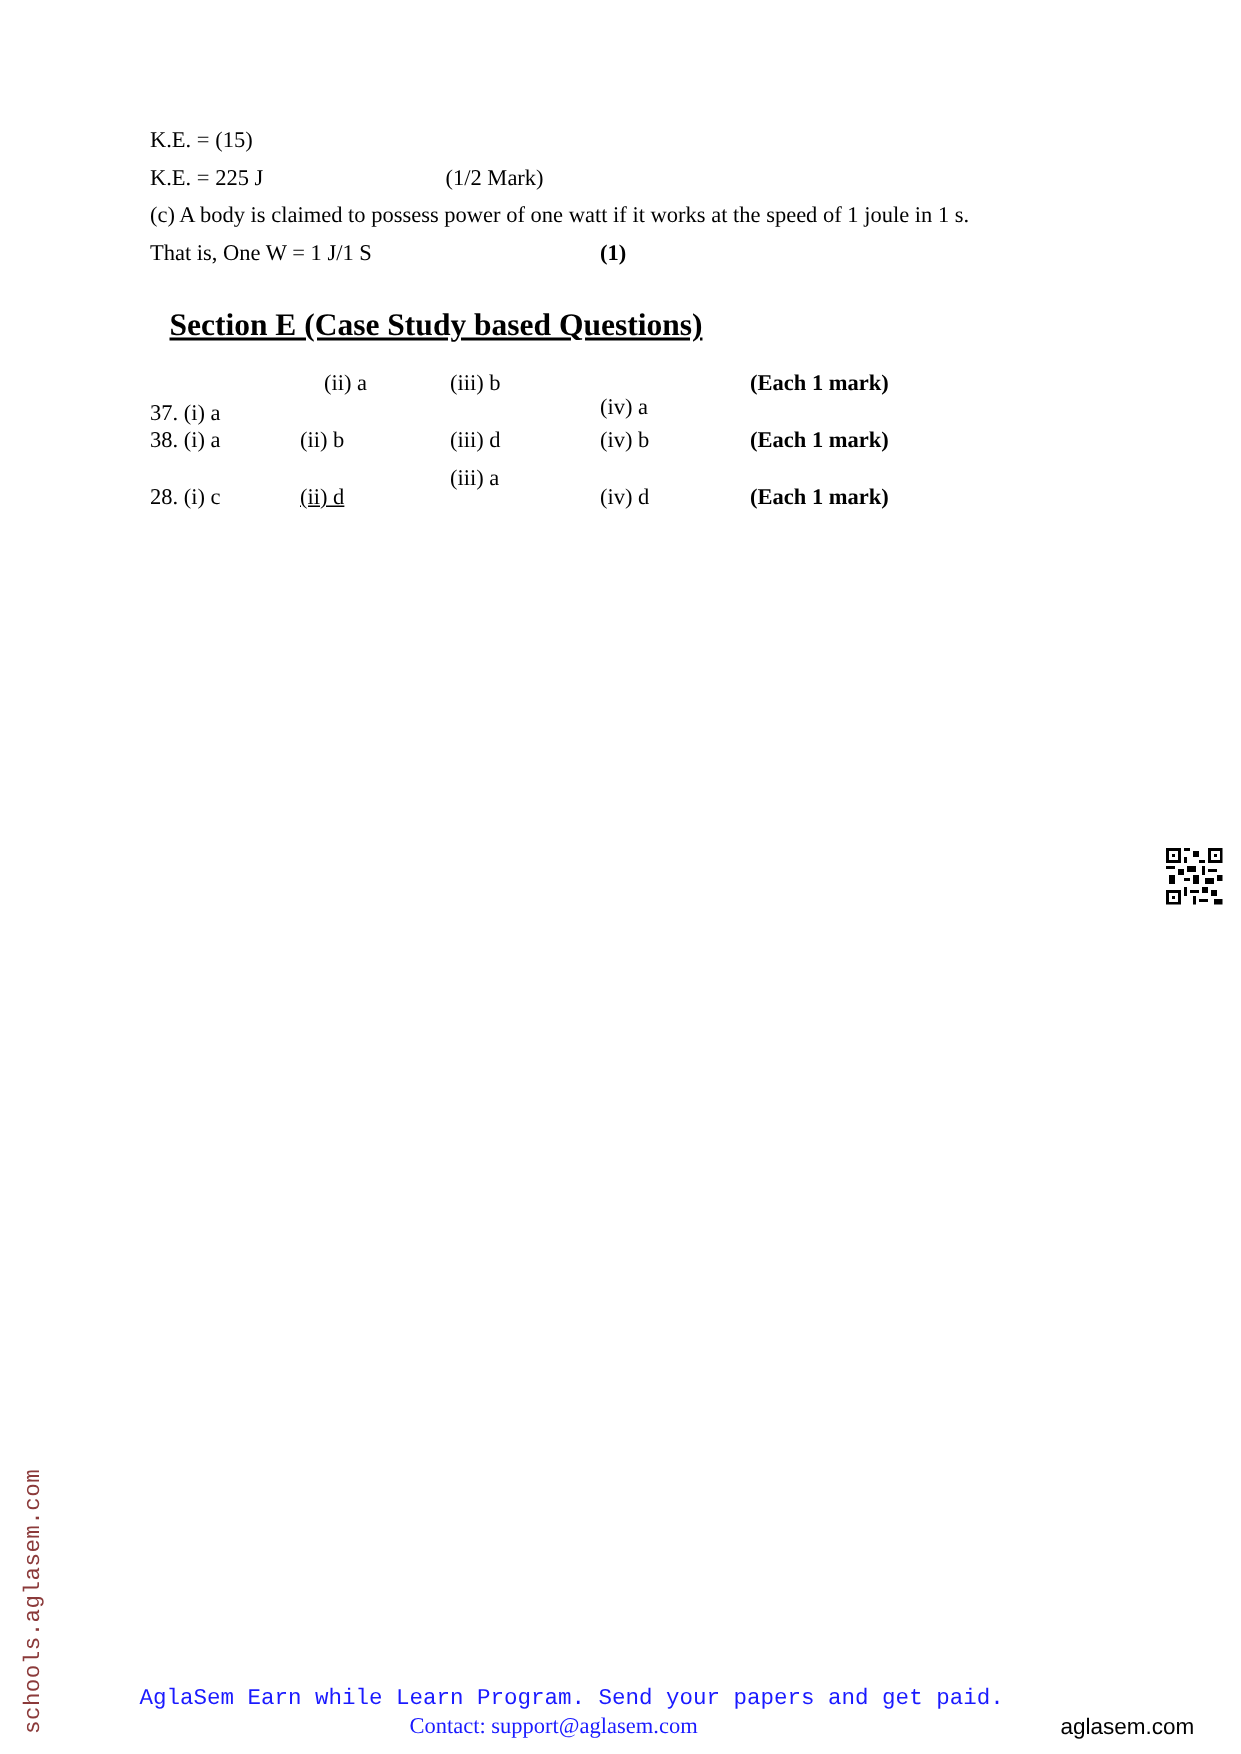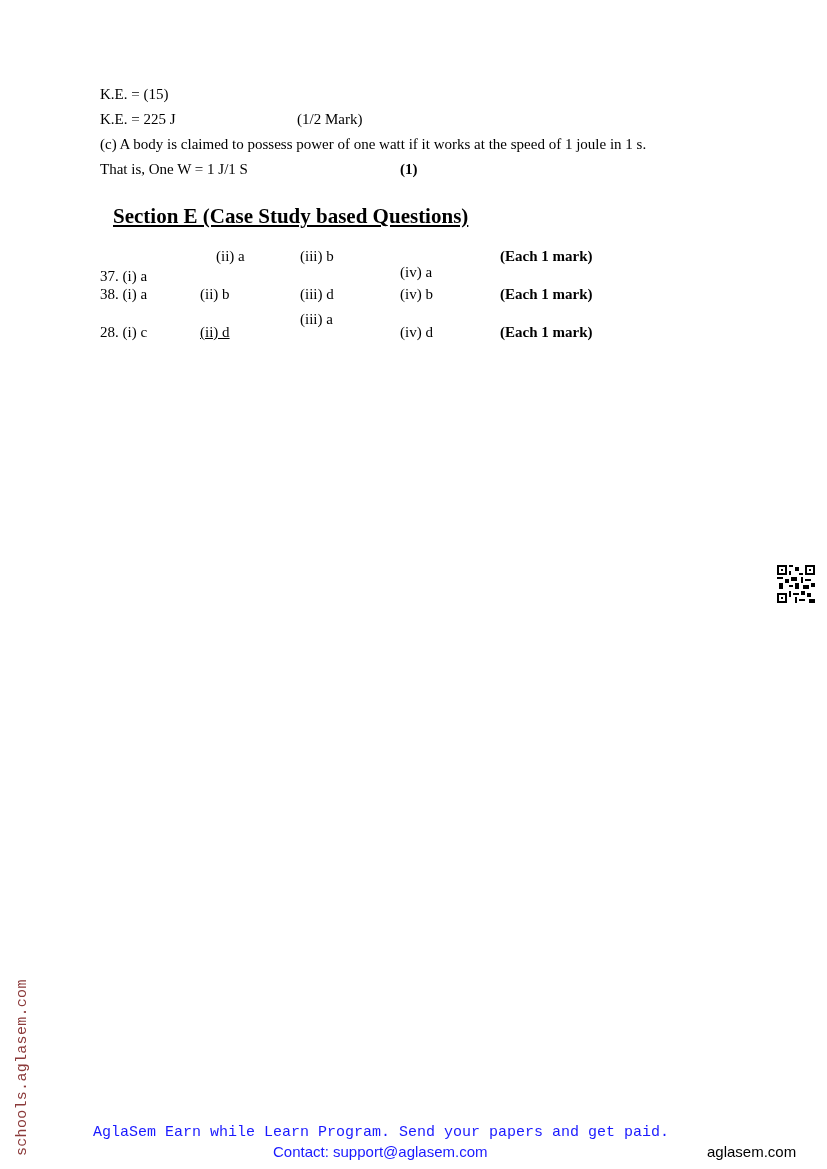--- a/index.html
+++ b/index.html
@@ -23,21 +23,21 @@
     font-family: "Liberation Mono", monospace; font-size: 15px;
     color: #8b3a3a; white-space: nowrap; letter-spacing: 0.3px;
   }
   .footer1 {
     position: absolute; left: 93px; top: 1124px;
     font-family: "Liberation Mono", monospace; font-size: 15px;
     color: #1a1aff; white-space: nowrap;
   }
   .footer2 {
     position: absolute; left: 273px; top: 1143px;
-    font-family: Liberation Sans, sans-serif; font-size: 15px;
+    font-family: Liberation Serif, serif; font-size: 15px;
     color: #1a1aff; white-space: nowrap;
   }
   .footer3 {
     position: absolute; left: 707px; top: 1143px;
     font-family: Liberation Sans, sans-serif; font-size: 15px;
     color: #000; white-space: nowrap;
   }
 </style>
 </head>
 <body>

